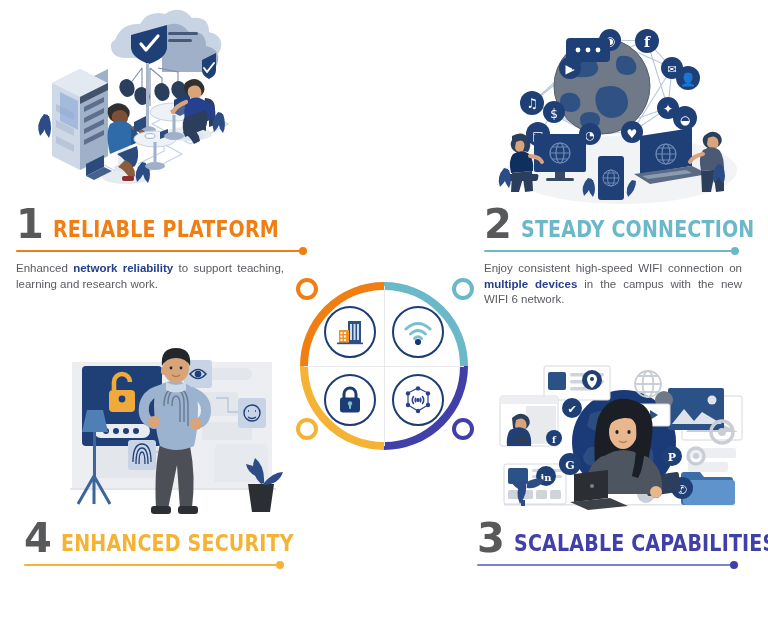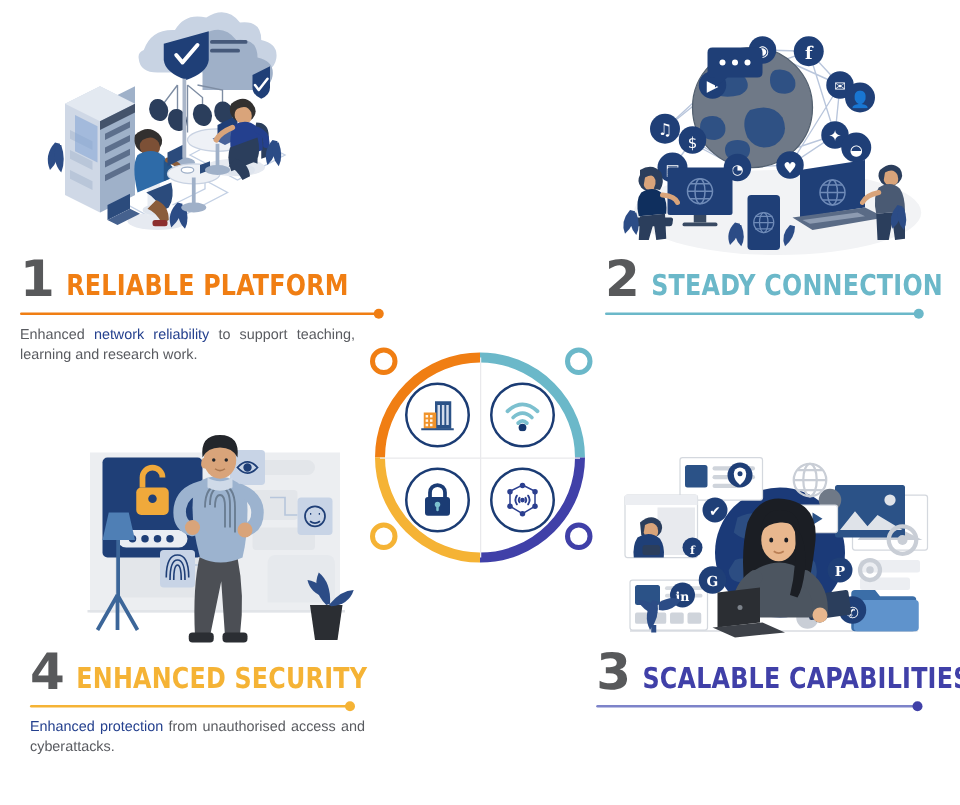--- a/index.html
+++ b/index.html
@@ -27,21 +27,21 @@
   }
   .sec-rule{position:relative;height:2px;margin-top:9px;}
   .sec-rule .bar{position:absolute;top:0;left:0;height:2px;width:100%;border-radius:1px;}
   .sec-rule .tip{position:absolute;top:-3px;width:8px;height:8px;border-radius:50%;}
   .sec-rule.to-right .tip{right:-2px;}
   .sec-body{
     margin-top:9px;
     font-size:11.5px;line-height:15.5px;color:#595b60;
     text-align:justify;
   }
-  .sec-body b{color:#24408e;font-weight:400;}
+  .sec-body b{color:#24408e;font-weight:700;}
   .blk{position:absolute;width:268px;}
 
   
   #wheel{position:absolute;left:296px;top:278px;width:176px;height:176px;}
   .wheel-cross-v{position:absolute;left:87.5px;top:8px;width:1px;height:160px;background:#e9e9ec;}
   .wheel-cross-h{position:absolute;top:87.5px;left:8px;height:1px;width:160px;background:#e9e9ec;}
   .icon-badge{
     position:absolute;width:48px;height:48px;border-radius:50%;
     border:2.4px solid #1b3c74;background:#fff;
     display:flex;align-items:center;justify-content:center;
@@ -648,32 +648,32 @@
 
   <div class="blk" style="left:484px;top:207px;width:258px;">
     <div class="sec-head">
       <span class="sec-num">2</span>
       <span class="sec-title" style="color:#6bb8c9;">STEADY CONNECTION</span>
     </div>
     <div class="sec-rule to-right" style="width:253px;">
       <div class="bar" style="background:#6bb8c9;"></div>
       <div class="tip" style="background:#6bb8c9;"></div>
     </div>
+    <div class="sec-body" id="body-1">Enjoy consistent high-speed WIFI connection on <b>multiple devices</b> in the campus with the new WIFI 6 network.</div>
   </div>
 
   <div class="blk" style="left:24px;top:521px;">
     <div class="sec-head">
       <span class="sec-num">4</span>
       <span class="sec-title" style="color:#f5b335;">ENHANCED SECURITY</span>
     </div>
     <div class="sec-rule to-right" style="width:258px;">
       <div class="bar" style="background:#f5b335;"></div>
       <div class="tip" style="background:#f5b335;"></div>
     </div>
-    <div class="sec-body" id="body-3"><b>Enhanced protection</b> from unauthorised access and cyberattacks.</div>
   </div>
 
   <div class="blk" style="left:477px;top:521px;width:262px;">
     <div class="sec-head">
       <span class="sec-num">3</span>
       <span class="sec-title" style="color:#4040a8;">SCALABLE CAPABILITIES</span>
     </div>
     <div class="sec-rule to-right" style="width:259px;">
       <div class="bar" style="background:#7d83c9;"></div>
       <div class="tip" style="background:#4040a8;"></div>

